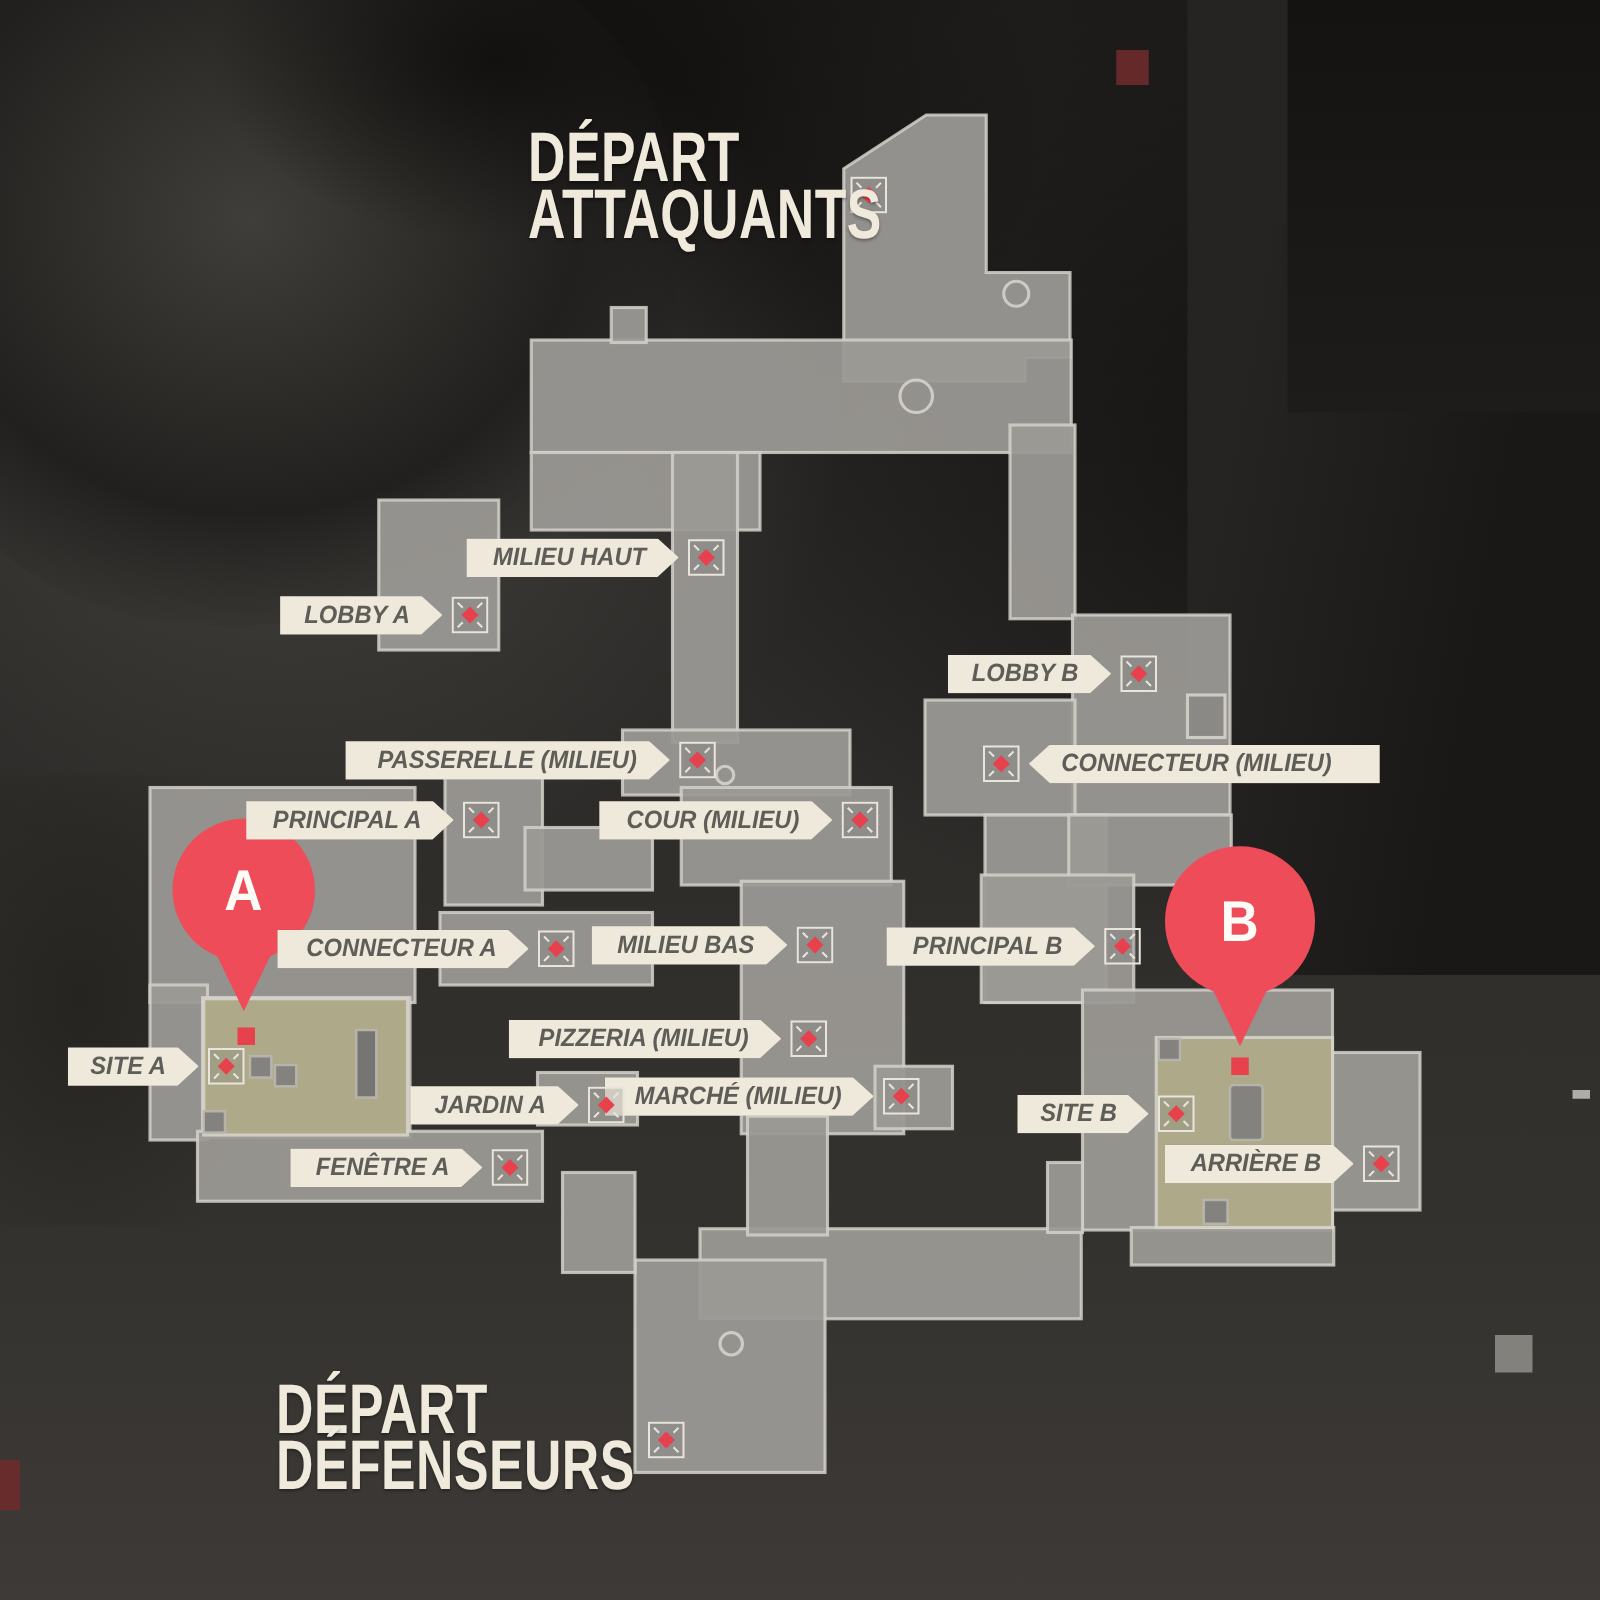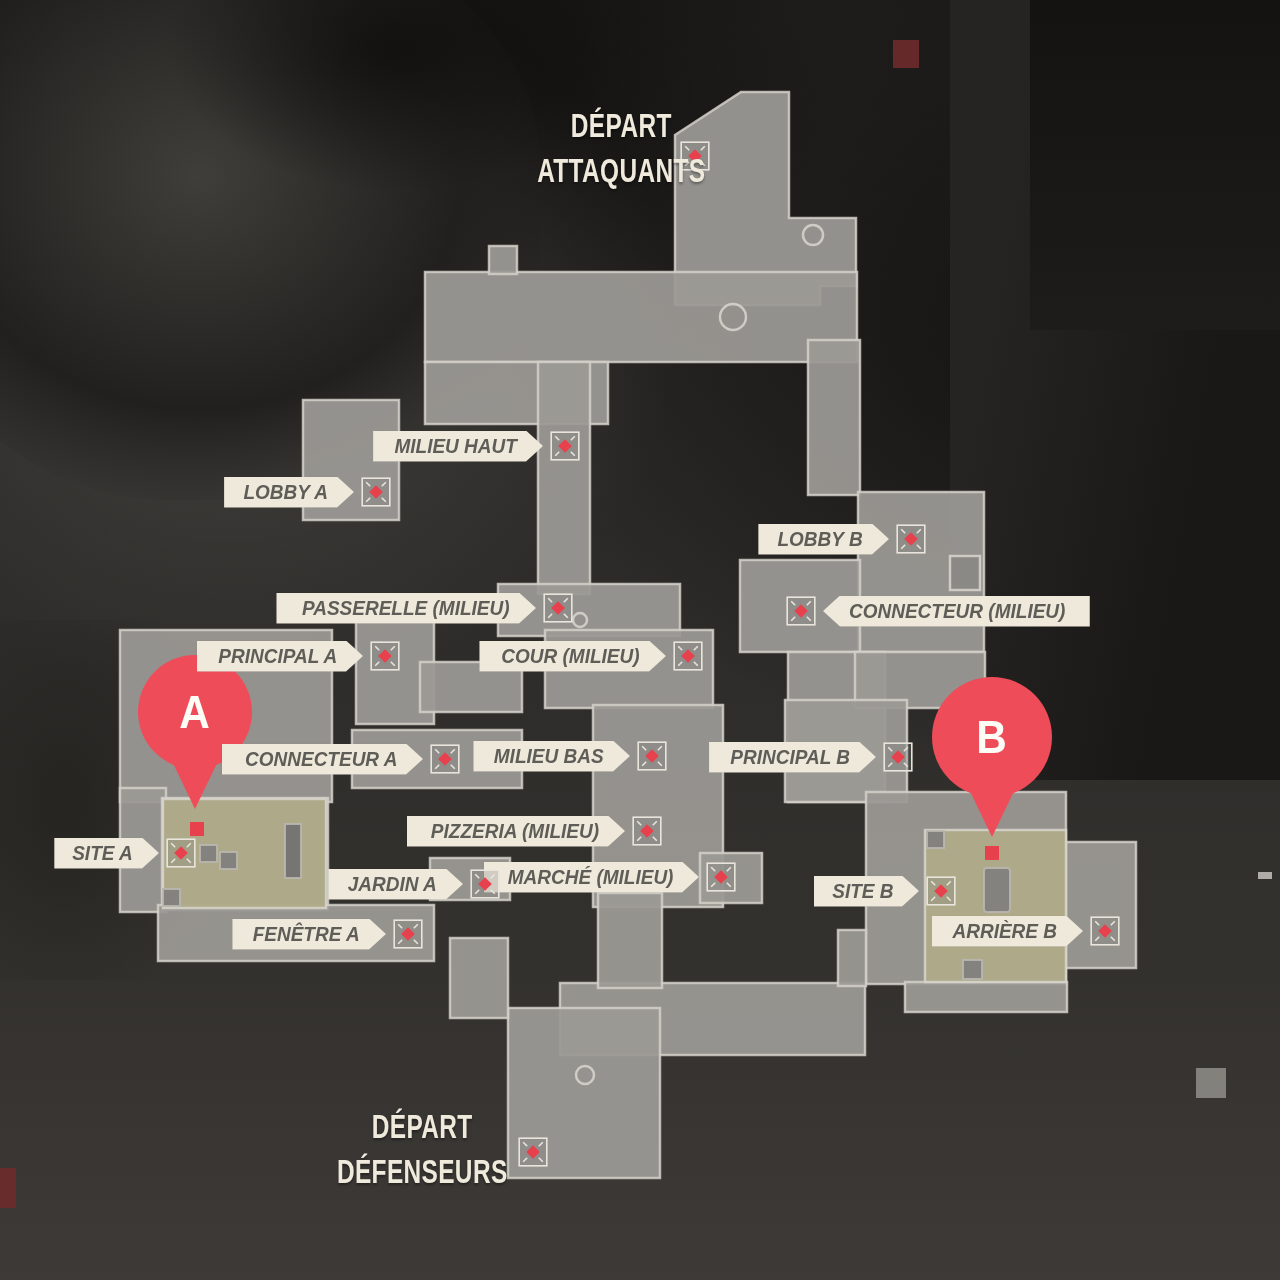--- a/index.html
+++ b/index.html
@@ -33,27 +33,27 @@
   .micon-abs{position:absolute;}
 
   
   .callout{position:absolute;display:flex;align-items:center;gap:7px;height:32px;z-index:40;font-style:italic;}
   .tag{display:block;background:#EFE9DB;height:31px;box-shadow:0 1px 2px rgba(0,0,0,.25);}
   .tag-text{display:inline-block;font-size:20px;font-weight:bold;color:#5E5D58;
             line-height:31px;white-space:nowrap;transform:scaleX(.95);}
   .arrow-right{padding:0 26px 0 15px;
      clip-path:polygon(0 0,calc(100% - 17px) 0,100% 50%,calc(100% - 17px) 100%,0 100%);}
   .arrow-right .tag-text{transform-origin:right center;}
-  .arrow-left{padding:0 13px 0 26px;
+  .arrow-left{padding:0 27px 0 26px;
      clip-path:polygon(17px 0,100% 0,100% 100%,17px 100%,0 50%);}
   .arrow-left .tag-text{transform-origin:left center;}
 
   
-  .spawn-title{position:absolute;text-align:center;color:#F0EADD;font-weight:bold;
-    font-size:33px;line-height:45px;z-index:50;text-shadow:0 2px 3px rgba(0,0,0,.35);}
+  .spawn-title{position:absolute;text-align:left;color:#F0EADD;font-weight:bold;
+    font-size:56px;line-height:45px;z-index:50;text-shadow:0 2px 3px rgba(0,0,0,.35);}
   .spawn-title .tline{display:block;transform:scaleX(.74);transform-origin:right center;
     letter-spacing:.5px;}
 
   
   .pin{position:absolute;border-radius:50%;background:#EF4C59;z-index:30;
        display:flex;align-items:center;justify-content:center;}
   .pin::after{content:"";position:absolute;left:50%;transform:translateX(-50%);bottom:-40px;
        width:0;height:0;border-left:26px solid transparent;border-right:26px solid transparent;
        border-top:54px solid #EF4C59;}
   .pin-letter{color:#FDFCF7;font-weight:bold;font-size:46px;transform:scaleX(.92);}

